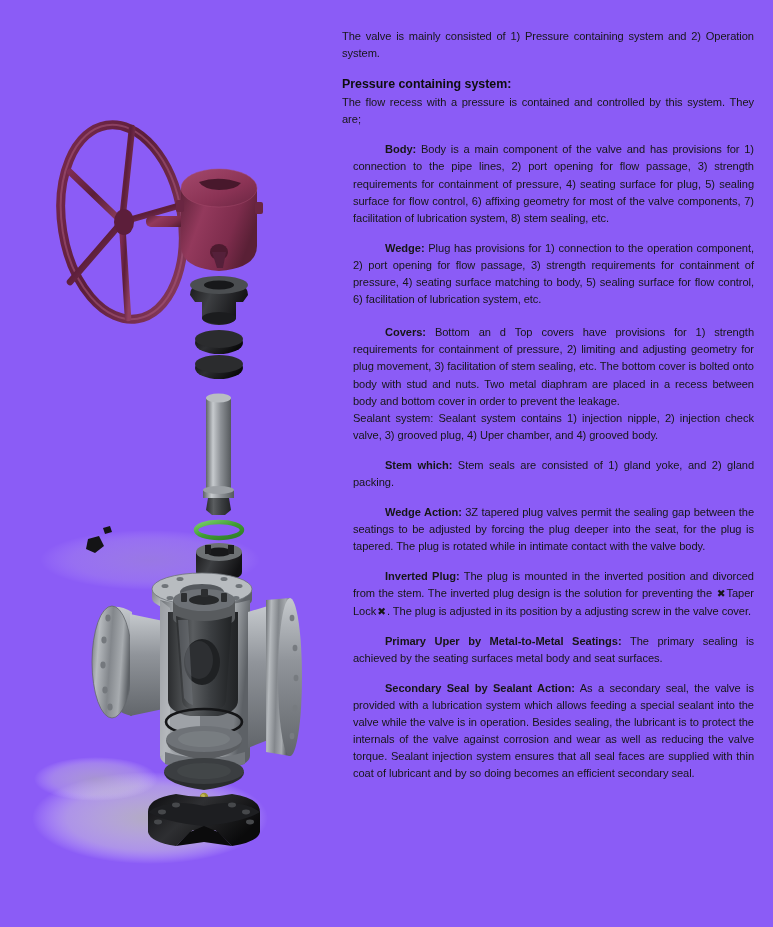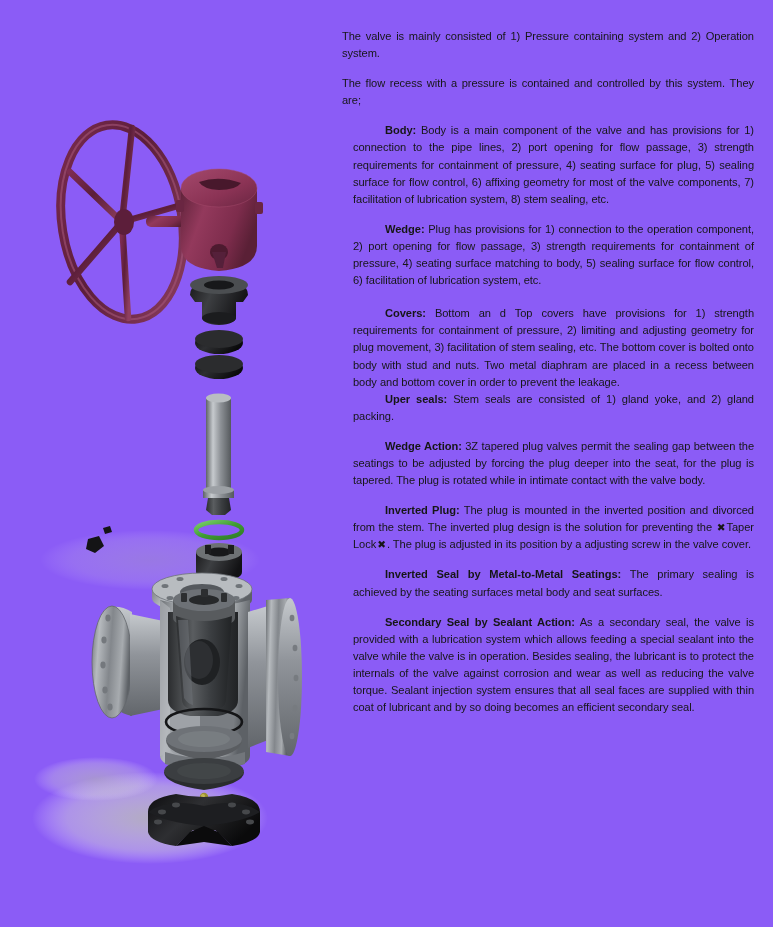--- a/index.html
+++ b/index.html
@@ -407,35 +407,37 @@
           <path d="M204 826 L218 832 L232 846 L204 842 L176 846 L190 832 Z" fill="#0b0b0c"></path>
         </g>
       </g>
     </svg>
   </div>
 
   <div class="text-col">
 
     <p class="para">The valve is mainly consisted of 1) Pressure containing system and  2) Operation system.</p>
 
+    <h2 class="h-sec">Pressure containing system:</h2>
 
     <p class="para">The flow recess with a pressure is contained and controlled by this system. They are;</p>
 
     <p class="para indent"><span class="lead">Body:</span><span>  Body is a main component of the valve and has provisions for 1) connection to the pipe lines, 2) port opening for flow passage, 3) strength requirements for containment of pressure, 4) seating surface for plug, 5) sealing surface for flow control, 6) affixing geometry for most of the valve components, 7) facilitation of lubrication system, 8) stem sealing, etc.</span></p>
 
     <p class="para indent"><span class="lead">Wedge:</span><span>  Plug has provisions for 1) connection to the operation component, 2) port opening for flow passage, 3) strength requirements for containment of pressure, 4) seating surface matching to body, 5) sealing surface for flow control, 6) facilitation of lubrication system, etc.</span></p>
 
     <p class="para indent nogap"><span class="lead">Covers:</span><span> Bottom an d Top covers have provisions for 1) strength requirements for containment of pressure, 2) limiting and  adjusting geometry for plug movement, 3) facilitation of stem sealing, etc. The bottom cover is bolted onto body with stud and nuts. Two metal diaphram are placed in a recess between body and bottom cover in order to prevent the leakage.</span></p>
 
-
-    <p class="para indent"><span class="lead">Uper seals:</span><span> Stem seals are consisted of 1) gland yoke, and 2) gland packing.</span></p>
+    <p class="para indent">Sealant system: Sealant system contains 1) injection nipple, 2) injection check valve, 3) grooved plug, 4) Uper chamber, and 4) grooved body.</p>
+
+    <p class="para indent"><span class="lead">Stem which:</span><span> Stem seals are consisted of 1) gland yoke, and 2) gland packing.</span></p>
 
 
     <p class="para indent"><span class="lead">Wedge Action:</span><span> 3Z tapered plug valves permit the sealing gap between the seatings to be adjusted by forcing the plug deeper into the seat, for the plug is tapered. The plug is rotated while in intimate contact with the valve body.</span></p>
 
     <p class="para indent"><span class="lead">Inverted Plug:</span><span> The plug is mounted in the inverted position and divorced from  the stem. The inverted plug design is the solution for preventing the </span><span class="xglyph">✖</span><span>Taper Lock</span><span class="xglyph">✖</span><span>. The plug is adjusted in its position by a adjusting screw in the valve cover.</span></p>
 
-    <p class="para indent"><span class="lead">Inverted Seal by Metal-to-Metal Seatings:</span><span> The primary sealing is achieved by the seating surfaces metal body and seat surfaces.</span></p>
+    <p class="para indent"><span class="lead">Primary Uper by Metal-to-Metal Seatings:</span><span> The primary sealing is achieved by the seating surfaces metal body and seat surfaces.</span></p>
 
     <p class="para indent"><span class="lead">Secondary Seal by Sealant Action:</span><span> As a secondary seal, the valve is provided with a lubrication system which allows feeding a special sealant into the valve while the valve is in operation. Besides sealing, the lubricant is to protect the internals of the valve against corrosion and wear as well as reducing the valve torque. Sealant injection system ensures that all seal faces are supplied with thin coat of lubricant and by so doing becomes an efficient secondary seal.</span></p>
 
   </div>
 </div>
 
 </body></html>

